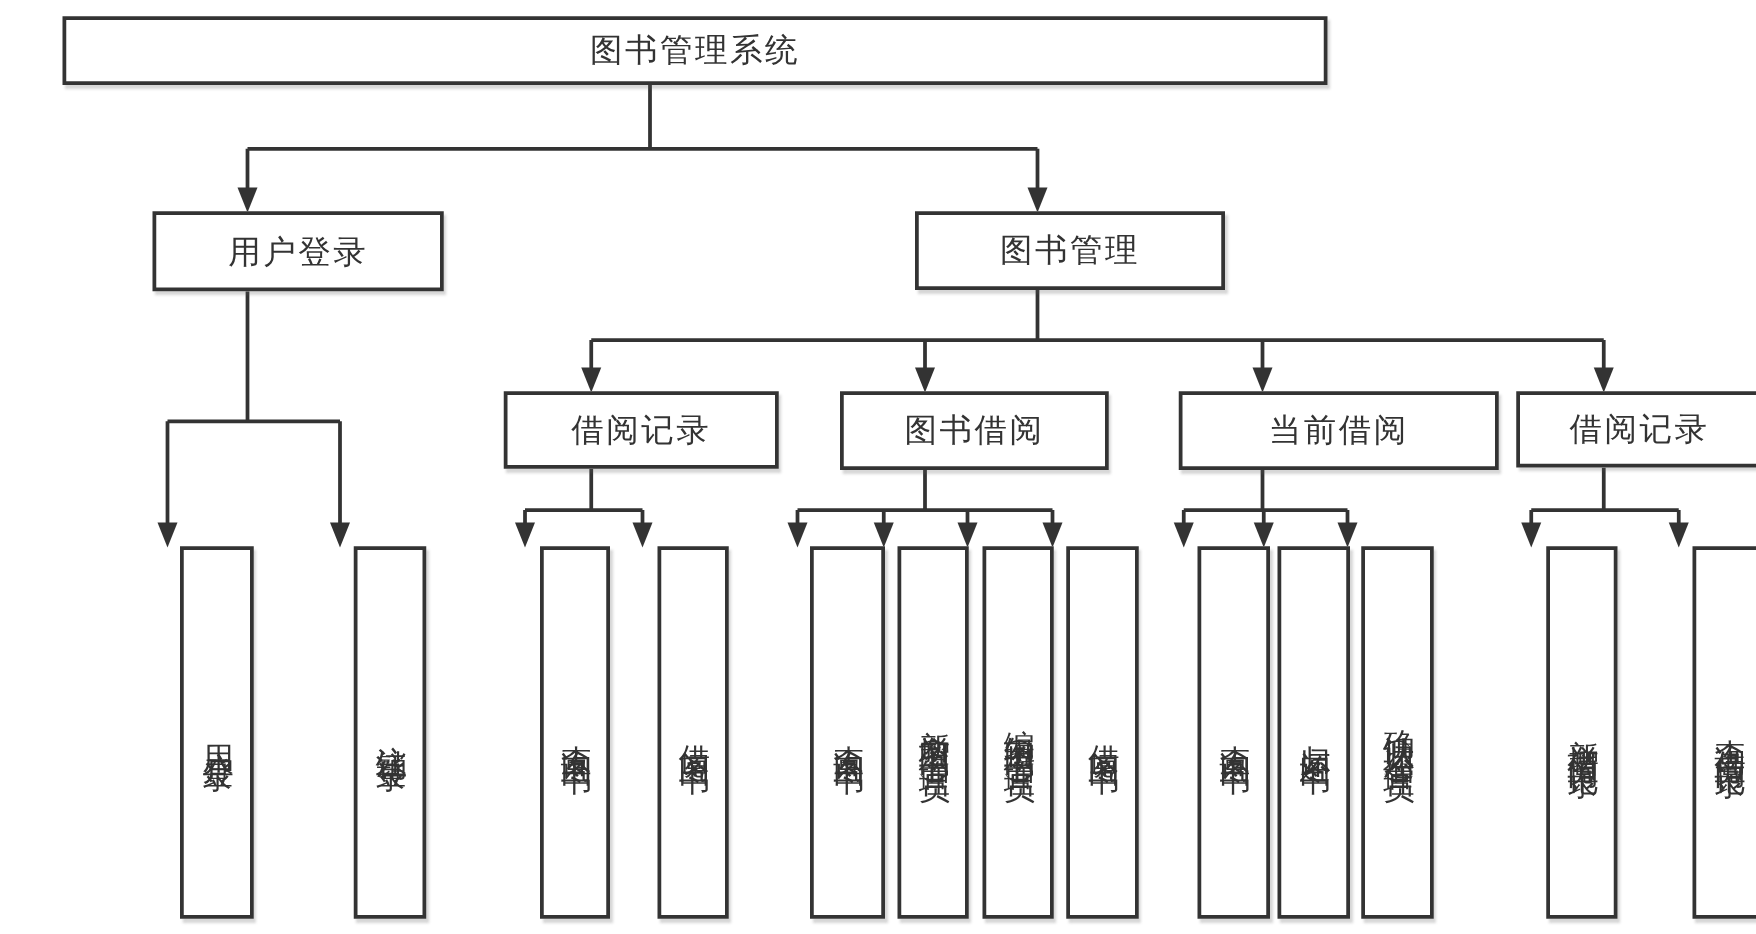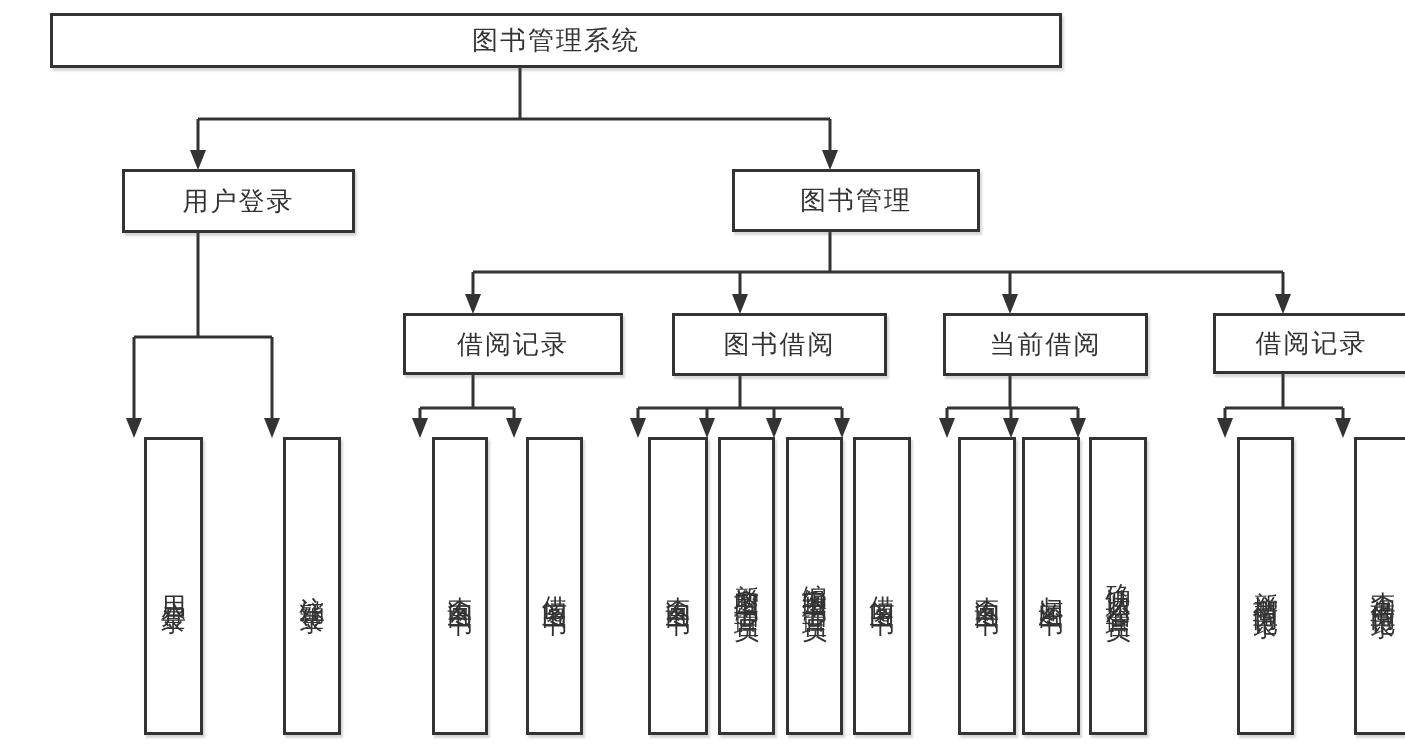--- a/index.html
+++ b/index.html
@@ -102,21 +102,21 @@
   <div class="node" style="left:692px; top:169px; width:248px; height:63px;justify-content:center;">
     <span>图书管理</span>
   </div>
 
   <div class="node" style="left:363px; top:313px; width:220px; height:62px;">
     <span>借阅记录</span>
   </div>
   <div class="node" style="left:632px; top:313px; width:215px; height:63px;font-family:Liberation Mono, monospace;">
     <span>图书借阅</span>
   </div>
-  <div class="node" style="left:903px; top:313px; width:205px; height:63px;">
+  <div class="node" style="left:903px; top:313px; width:256px; height:63px;">
     <span>当前借阅</span>
   </div>
   <div class="node" style="left:1173px; top:313px; width:197px; height:61px;">
     <span>借阅记录</span>
   </div>
 
   <div class="node leaf" style="left:104px; top:437px; width:59px; height:298px;">
     <span class="vtext">用户登录</span>
   </div>
   <div class="node leaf" style="left:243px; top:437px; width:58px; height:298px;">

